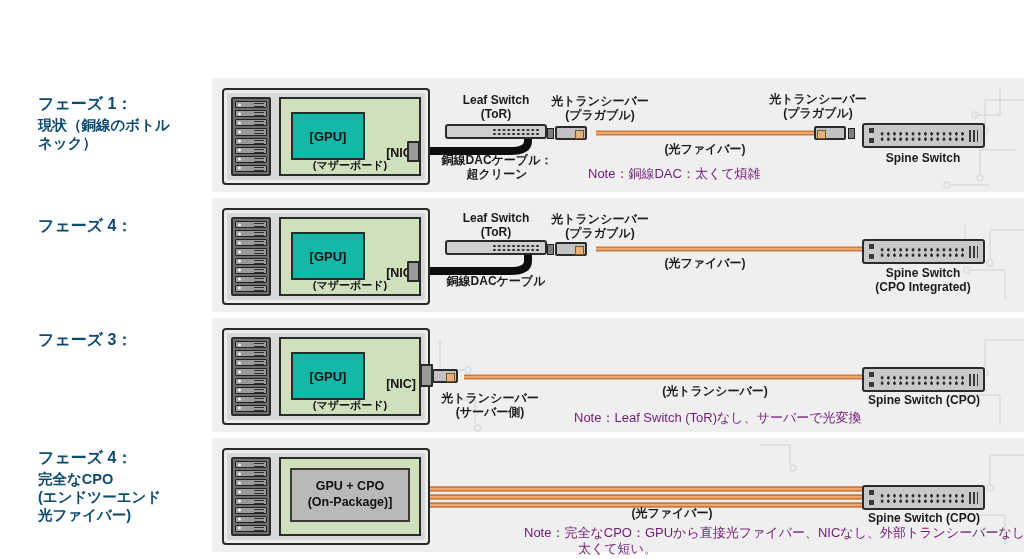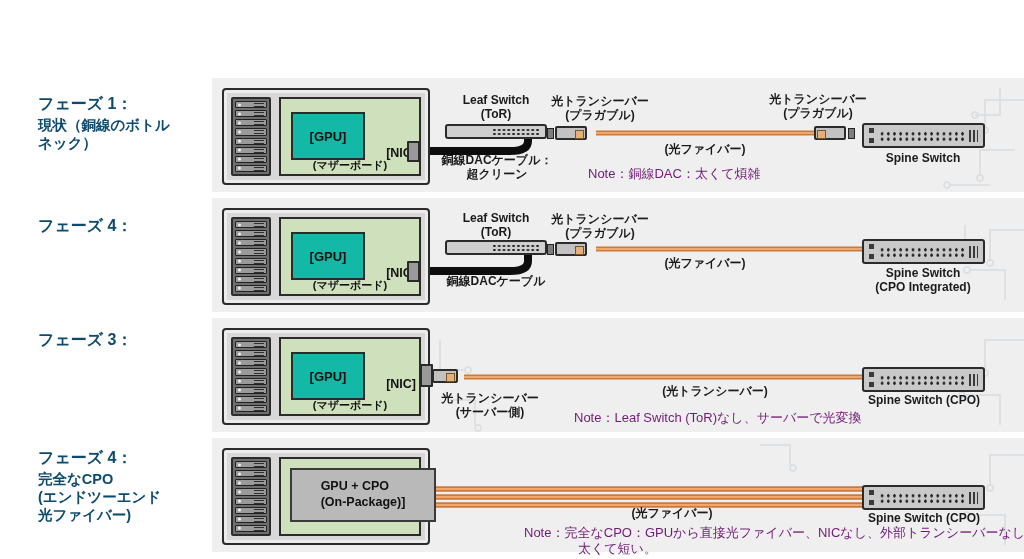--- a/index.html
+++ b/index.html
@@ -14,21 +14,21 @@
   .lbl { position:absolute; z-index:3; font-size:12px; font-weight:bold; color:#1a1a1a; text-align:center; white-space:pre-line; line-height:1.2; }
   .note { position:absolute; z-index:3; font-size:13px; font-weight:normal; color:#701a75; white-space:nowrap; }
   
   .server { position:absolute; width:208px; height:97px; background:#d8d8d8; border:2px solid #2b2b2b; border-radius:4px; box-shadow: inset 0 0 0 3px #ececec; padding:7px; display:flex; z-index:2; }
   .rack { width:40px; background:#6e6e6e; border:2px solid #2b2b2b; border-radius:2px; padding:2px; display:flex; flex-direction:column; gap:2px; }
   .u { flex:1; background:#9a9a9a; border:1px solid #222; border-radius:1px; position:relative; }
   .u::before { content:""; position:absolute; left:2px; top:50%; transform:translateY(-50%); width:3px; height:3px; border-radius:50%; background:#f0f0f0; }
   .u::after { content:""; position:absolute; right:2px; top:1px; width:10px; height:4px; background:repeating-linear-gradient(0deg,#2e2e2e 0 1px,transparent 1px 3px); }
   .mobo { flex:1; margin-left:8px; background:#cfe0bc; border:2px solid #2b2b2b; position:relative; }
   .gpu { position:absolute; left:10px; top:13px; width:74px; height:48px; background:#14b8a6; border:2px solid #2b2b2b; display:flex; align-items:center; justify-content:center; font-size:13px; font-weight:bold; color:#111; }
-  .gpu-cpo { position:absolute; left:9px; top:9px; width:146px; height:54px; background:#b9b9b9; border:2px solid #3a3a3a; display:flex; align-items:center; justify-content:center; font-size:12.5px; font-weight:bold; color:#111; text-align:left; white-space:pre-line; line-height:1.25; }
+  .gpu-cpo { position:absolute; left:9px; top:9px; width:120px; height:54px; background:#b9b9b9; border:2px solid #3a3a3a; display:flex; align-items:center; justify-content:center; font-size:12.5px; font-weight:bold; color:#111; text-align:center; white-space:pre-line; line-height:1.25; }
   .mobo-label { position:absolute; bottom:1px; left:0; width:100%; text-align:center; font-size:11px; font-weight:bold; color:#111; }
   .nic-label { position:absolute; right:3px; top:47px; font-size:12.5px; font-weight:bold; color:#111; }
   .nic-port { position:absolute; width:13px; height:21px; background:#9a9a9a; border:2px solid #2b2b2b; border-radius:1px; z-index:2; }
   
   .leaf { position:absolute; width:102px; height:15px; background:#cfcfcf; border:2px solid #2b2b2b; border-radius:3px; display:flex; align-items:center; justify-content:flex-end; padding:0 5px; z-index:2; }
   .leaf .ports { width:48px; height:8px; background-image:radial-gradient(circle,#222 1px,transparent 1.3px); background-size:4.8px 4px; }
   .spine { position:absolute; width:123px; height:25px; background:#c9c9c9; border:2px solid #2b2b2b; border-radius:3px; display:flex; align-items:center; padding:0 5px; gap:4px; z-index:2; }
   .spine .sq2 { width:5px; height:15px; background:linear-gradient(#3a3a3a 0 5px,transparent 5px 10px,#3a3a3a 10px 15px); }
   .spine .ports { flex:1; height:11px; background-image:radial-gradient(circle,#252525 1.4px,transparent 1.7px); background-size:6.2px 5.5px; background-position:1px 1px; }
   .spine .bars { width:9px; height:12px; background:repeating-linear-gradient(90deg,#3a3a3a 0 2px,transparent 2px 4px); }

